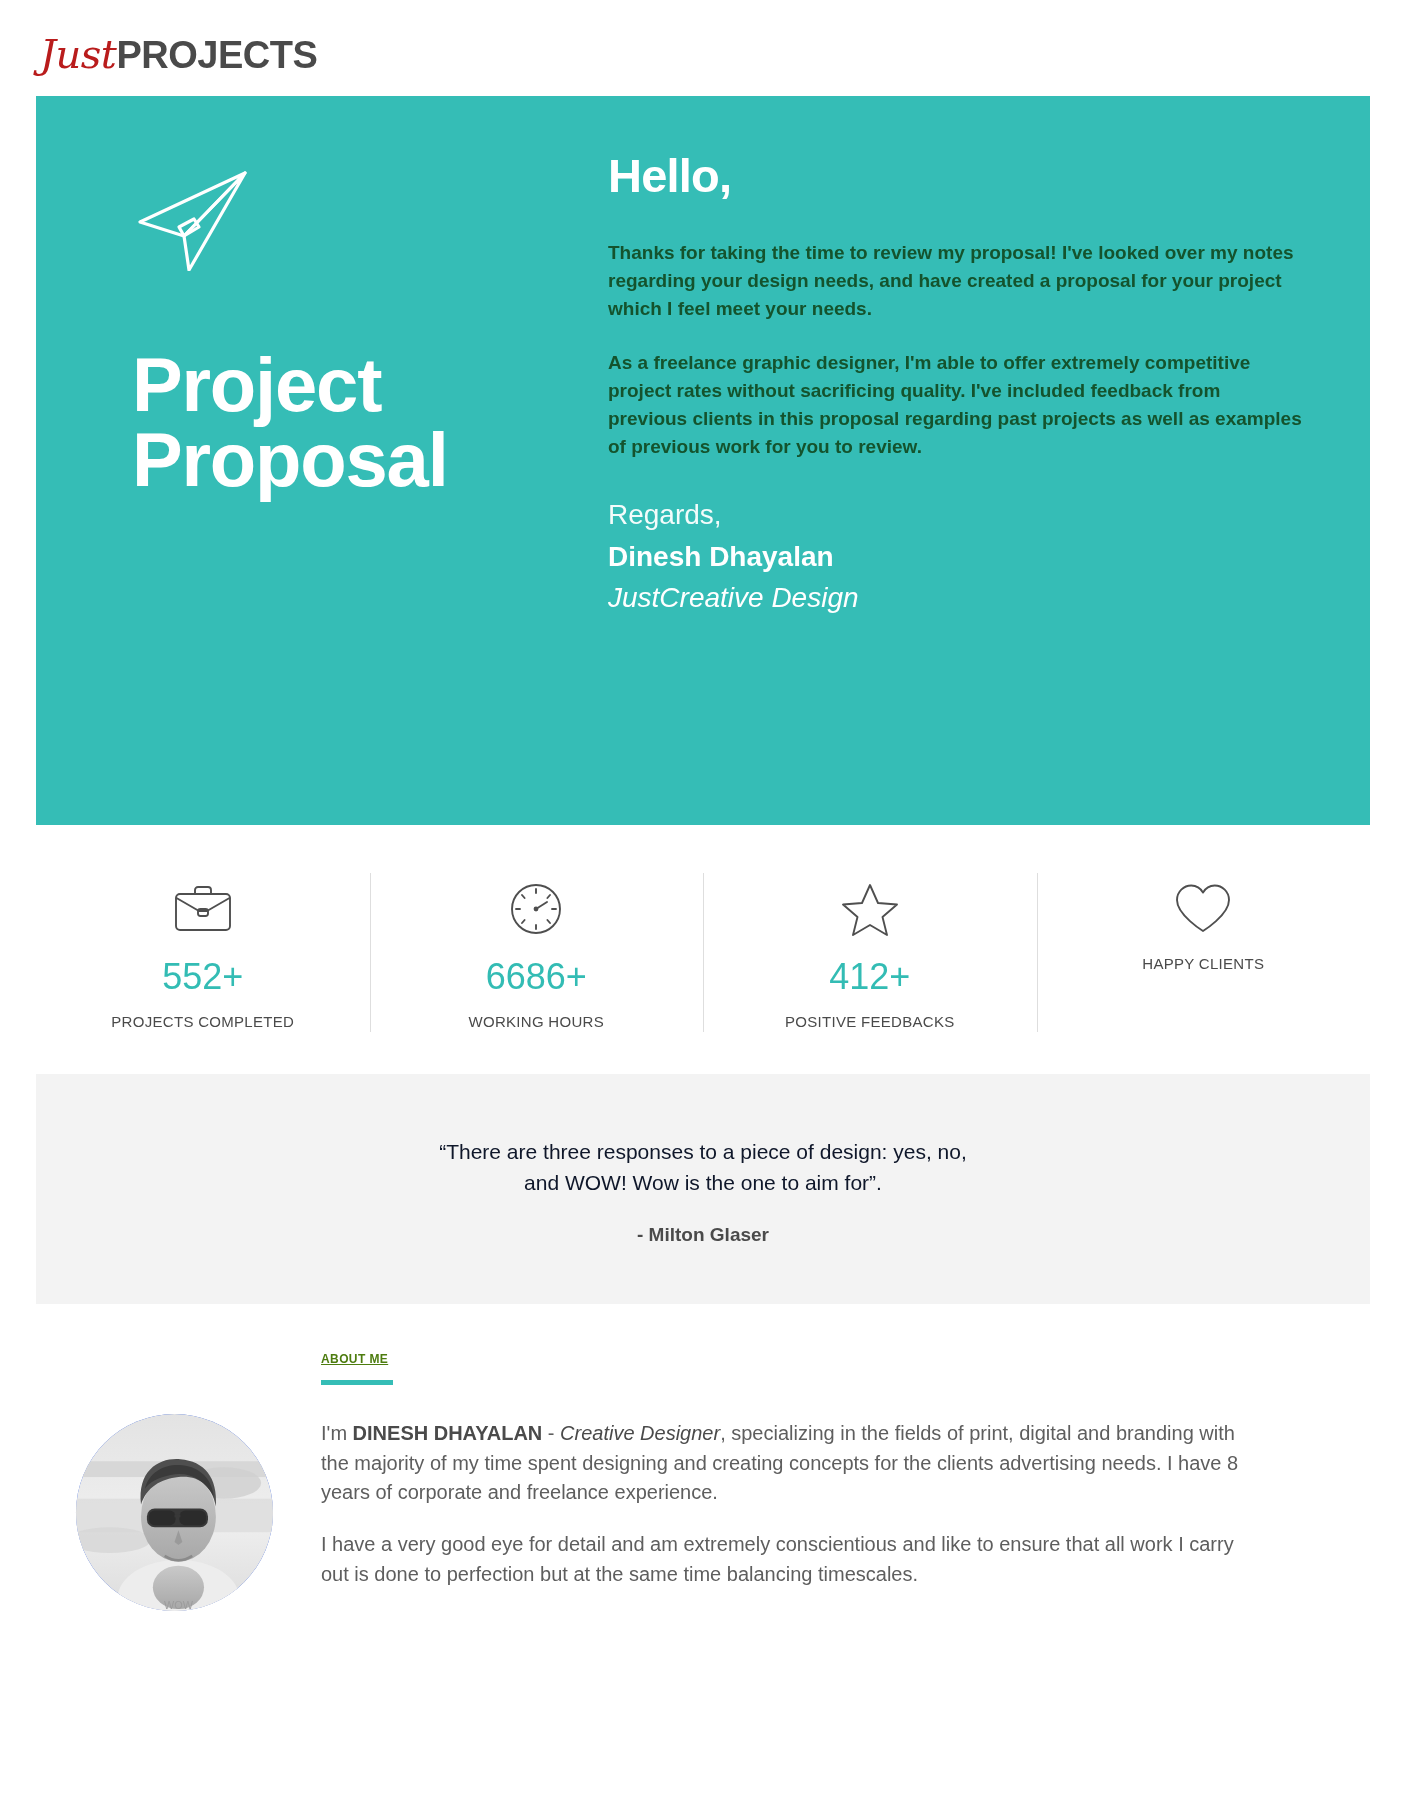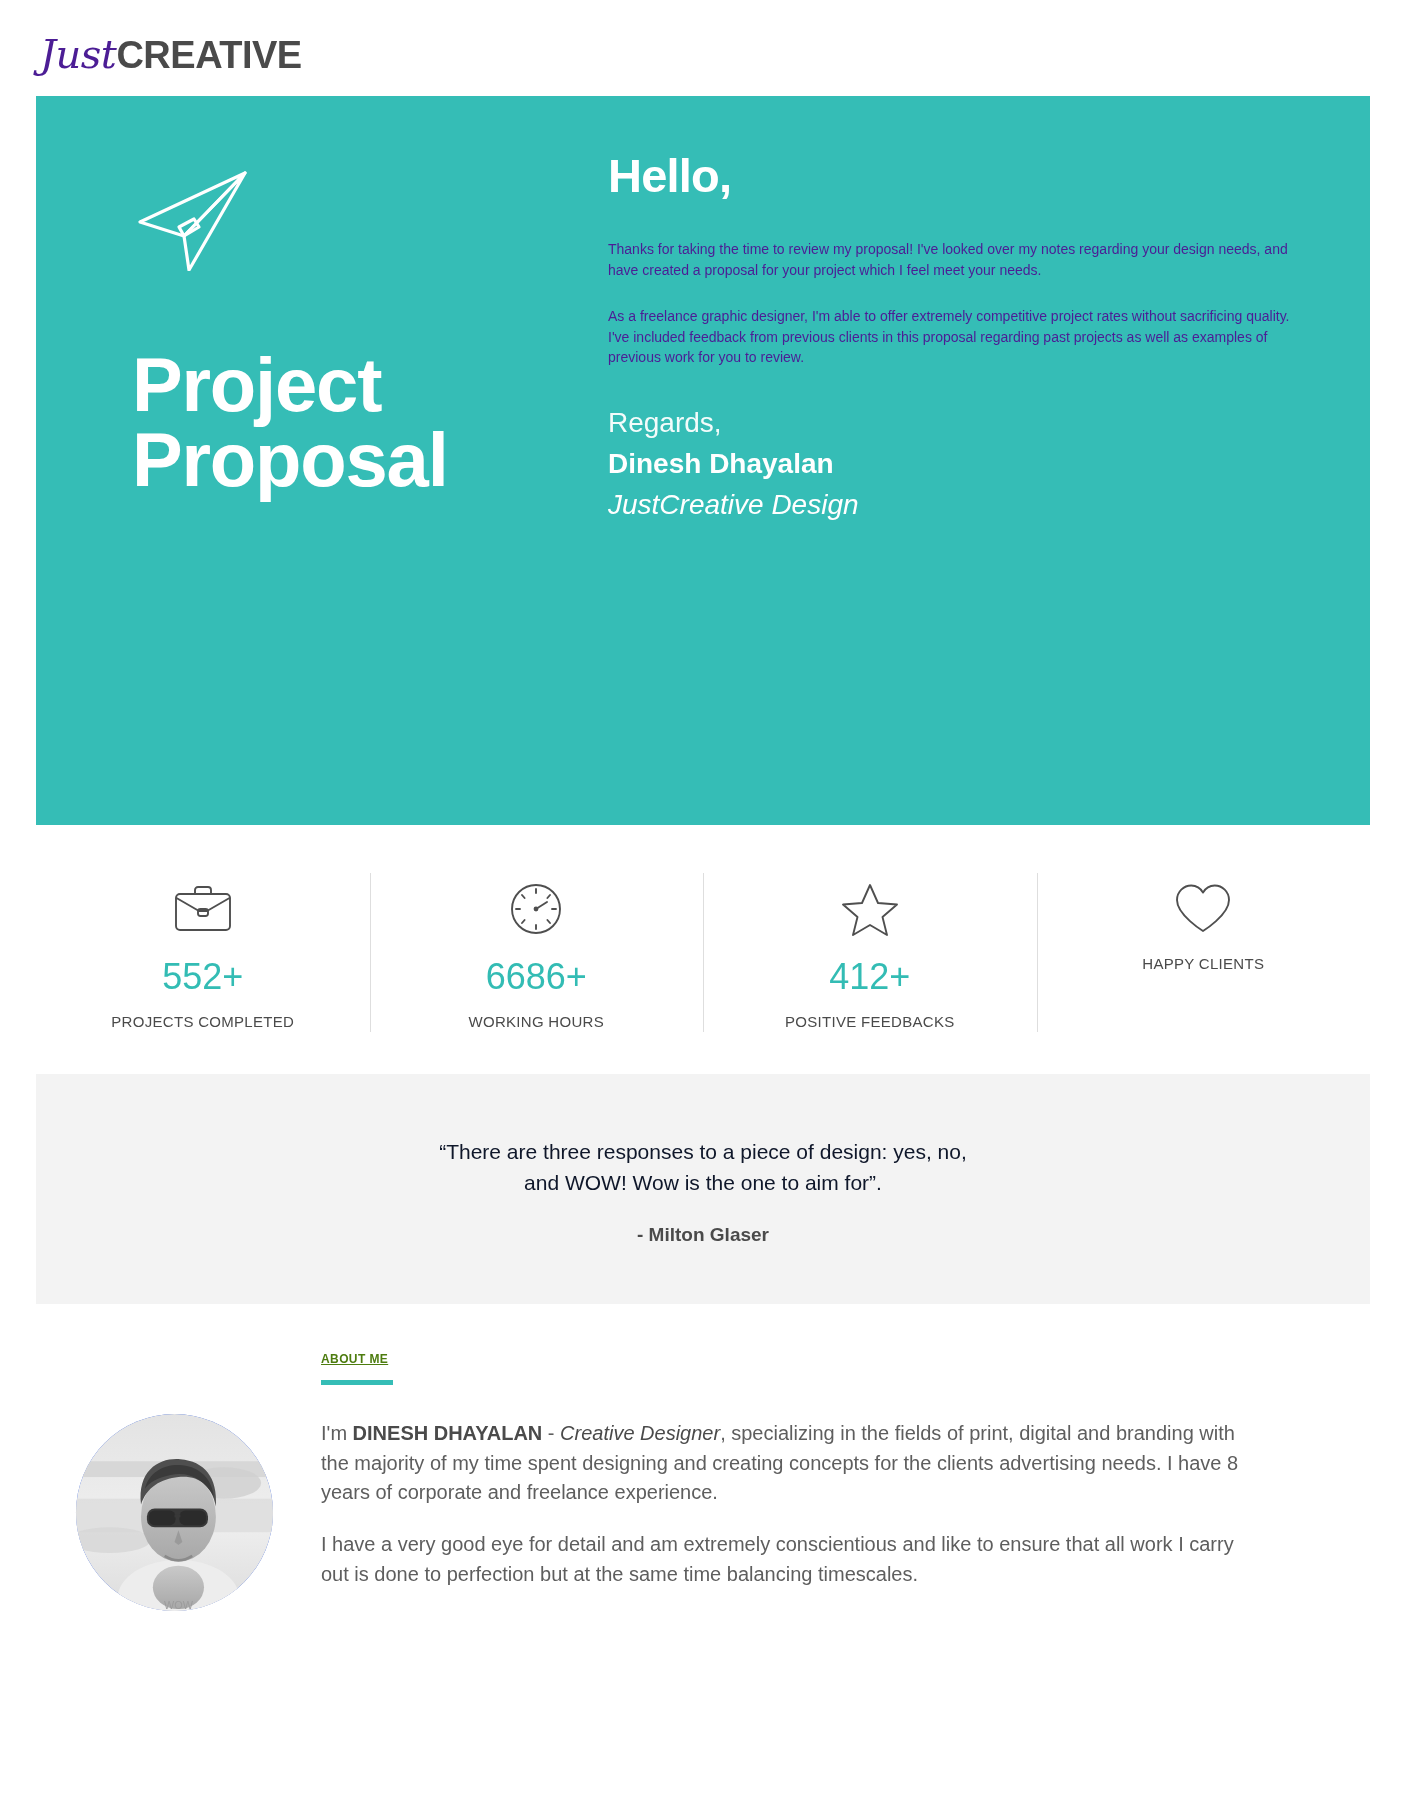--- a/index.html
+++ b/index.html
@@ -25,21 +25,21 @@
   }
   .logo {
     display: inline-block;
     line-height: 1;
     white-space: nowrap;
   }
   .logo .just {
     font-family: "DejaVu Serif", serif;
     font-style: italic;
     font-size: 40px;
-    color: #4c1d95;
+    color: #b91c1c;
     letter-spacing: -0.5px;
     vertical-align: baseline;
   }
   .logo .creative {
     font-family: "Liberation Sans", sans-serif;
     font-weight: bold;
     font-size: 38px;
     color: #4a4a4a;
     letter-spacing: -0.5px;
     vertical-align: baseline;
@@ -80,25 +80,25 @@
   .hello {
     font-size: 47px;
     font-weight: bold;
     color: #ffffff;
     letter-spacing: -0.8px;
     margin-bottom: 40px;
     line-height: 1;
   }
 
   .hero-right p {
-    font-size: 14px;
+    font-size: 19px;
     line-height: 1.47;
-    color: #4c1d95;
+    color: #14532d;
     margin-bottom: 26px;
-    font-weight: 400;
+    font-weight: 700;
   }
 
   .signoff { margin-top: 34px; }
   .signoff .line {
     font-size: 28px;
     line-height: 1.47;
     color: #f3fcfb;
     font-weight: 300;
   }
   .signoff .name { font-weight: bold; color: #ffffff; }
@@ -206,21 +206,21 @@
   .about-body b { font-weight: bold; color: #4a4a4a; }
   .about-body i { font-style: italic; color: #4a4a4a; }
 </style>
 </head>
 <body>
 
 <div class="page">
 
   <div class="logo-bar">
     <div class="logo">
-      <span class="just">Just</span><span class="creative">CREATIVE</span>
+      <span class="just">Just</span><span class="creative">PROJECTS</span>
     </div>
   </div>
 
   <div class="hero">
 
     <div class="hero-left">
       <div class="plane-icon">
         <svg width="120" height="105" viewBox="0 0 120 105" fill="none" stroke="#ffffff" stroke-width="3.2" stroke-linejoin="round" stroke-linecap="round">
           <path d="M113 7 L8 56 L52 70 Z"></path>
           <path d="M113 7 L52 70 L57 104 Z"></path>

